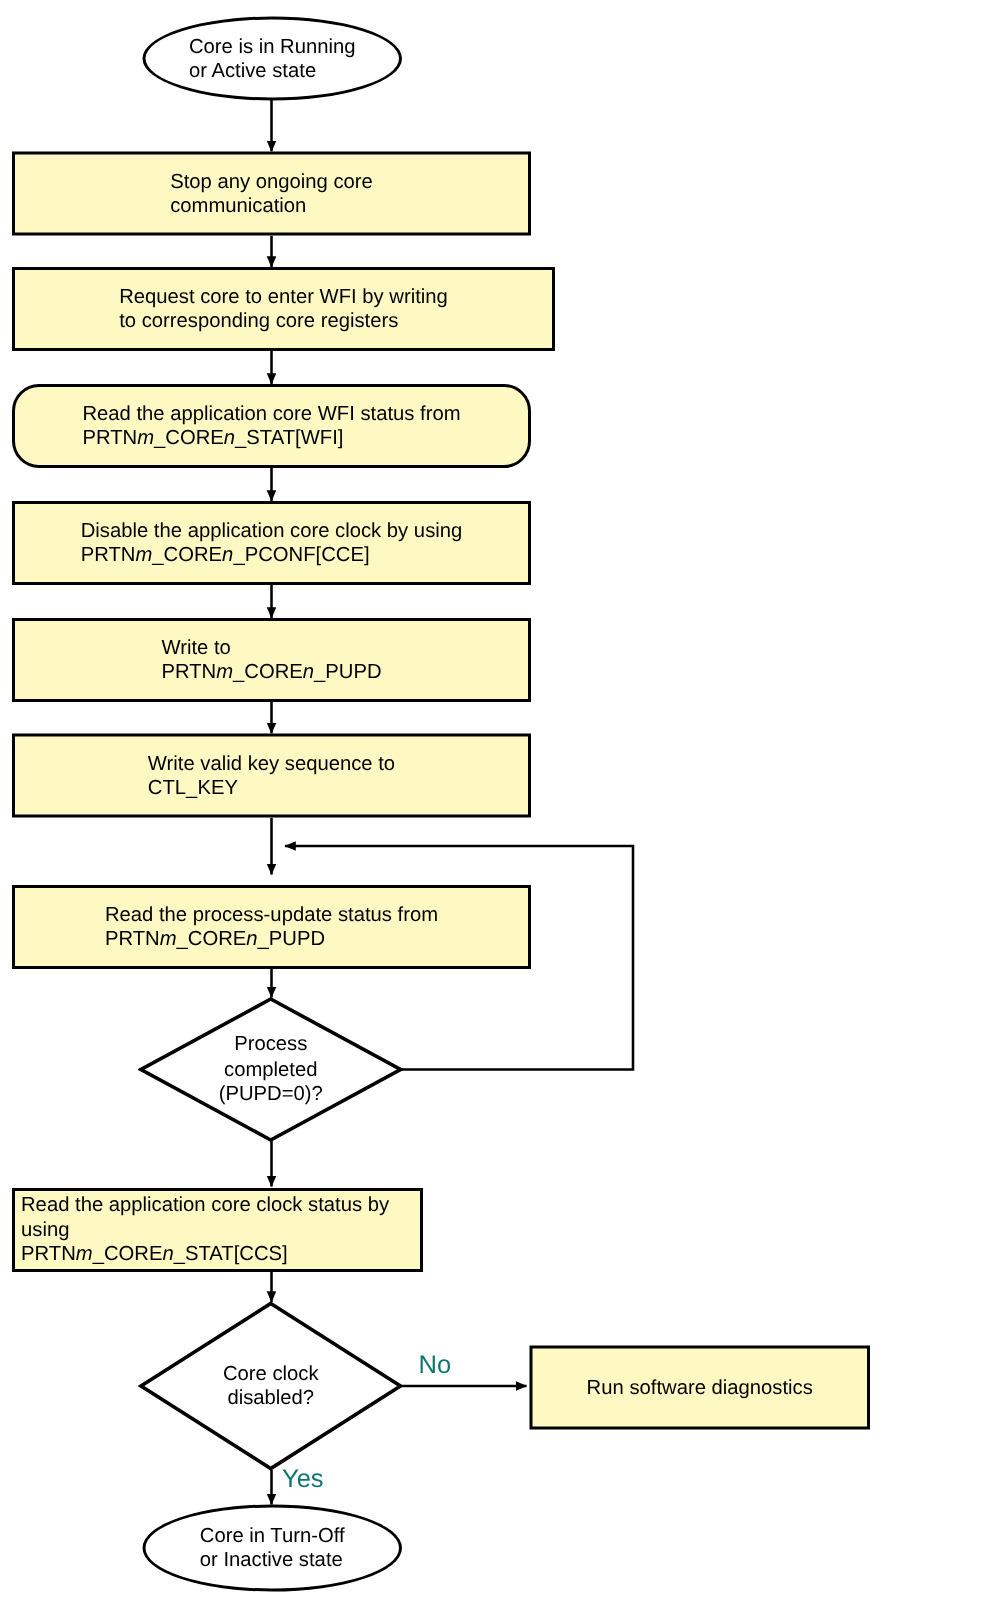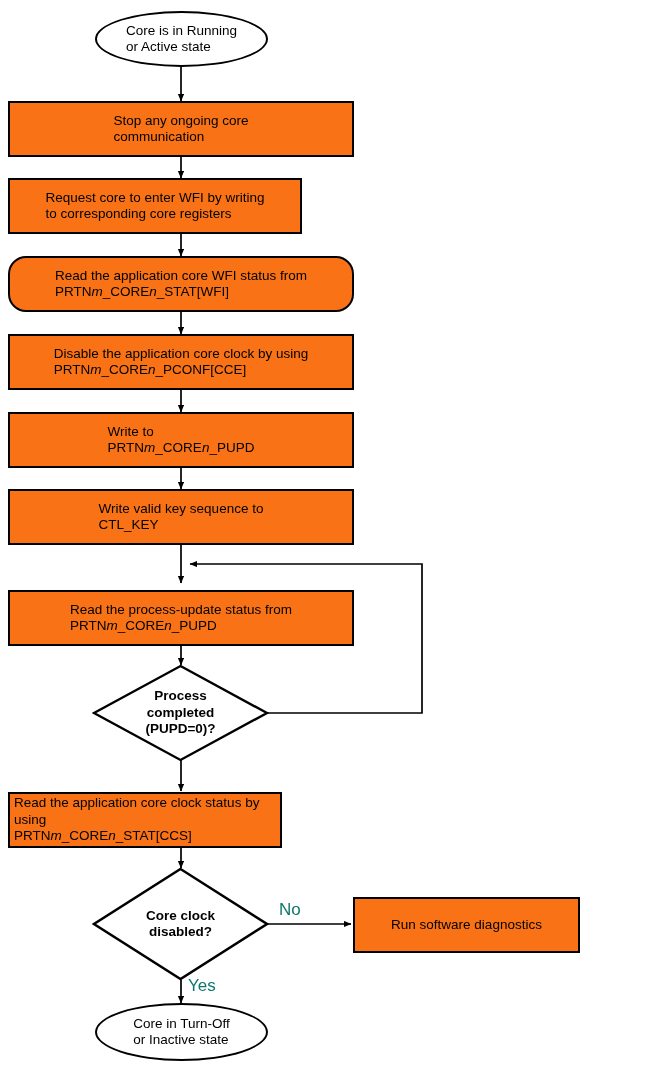--- a/index.html
+++ b/index.html
@@ -26,36 +26,35 @@
     display: flex;
     align-items: center;
     justify-content: center;
     text-align: left;
     font-size: 13.5px;
     line-height: 1.22;
     color: #000;
   }
   .proc {
     border: 2.2px solid #000;
-    background: #f97316;
+    background: #fef9c3;
   }
   .term {
     border: 2.4px solid #000;
     border-radius: 50%;
     background: #fff;
   }
   .node .txt {
     display: block;
     white-space: pre-line;
     padding: 0 4px;
   }
   
   .dec {
     position: absolute;
-    font-weight: bold;
   }
   .dec svg {
     position: absolute;
     inset: 0;
     display: block;
   }
   .dec .txt {
     position: absolute;
     inset: 0;
     display: flex;
@@ -130,21 +129,21 @@
   <div class="node term" style="left:95px; top:11px; width:173px; height:56px;">
     <span class="txt">Core is in Running
 or Active state</span>
   </div>
 
   <div class="node proc" style="left:8px; top:101px; width:346px; height:56px;">
     <span class="txt">Stop any ongoing core
 communication</span>
   </div>
 
-  <div class="node proc" style="left:8px; top:178px; width:294px; height:56px;">
+  <div class="node proc" style="left:8px; top:178px; width:362px; height:56px;">
     <span class="txt">Request core to enter WFI by writing
 to corresponding core registers</span>
   </div>
 
   <div class="node proc" style="left:8px; top:256px; width:346px; height:56px;border-radius:18px;">
     <span class="txt"><span>Read the application core WFI status from</span><br><span>PRTN</span><span class="ital">m</span><span>_CORE</span><span class="ital">n</span><span>_STAT[WFI]</span>
     </span>
   </div>
 
   <div class="node proc" style="left:8px; top:334px; width:346px; height:56px;">

